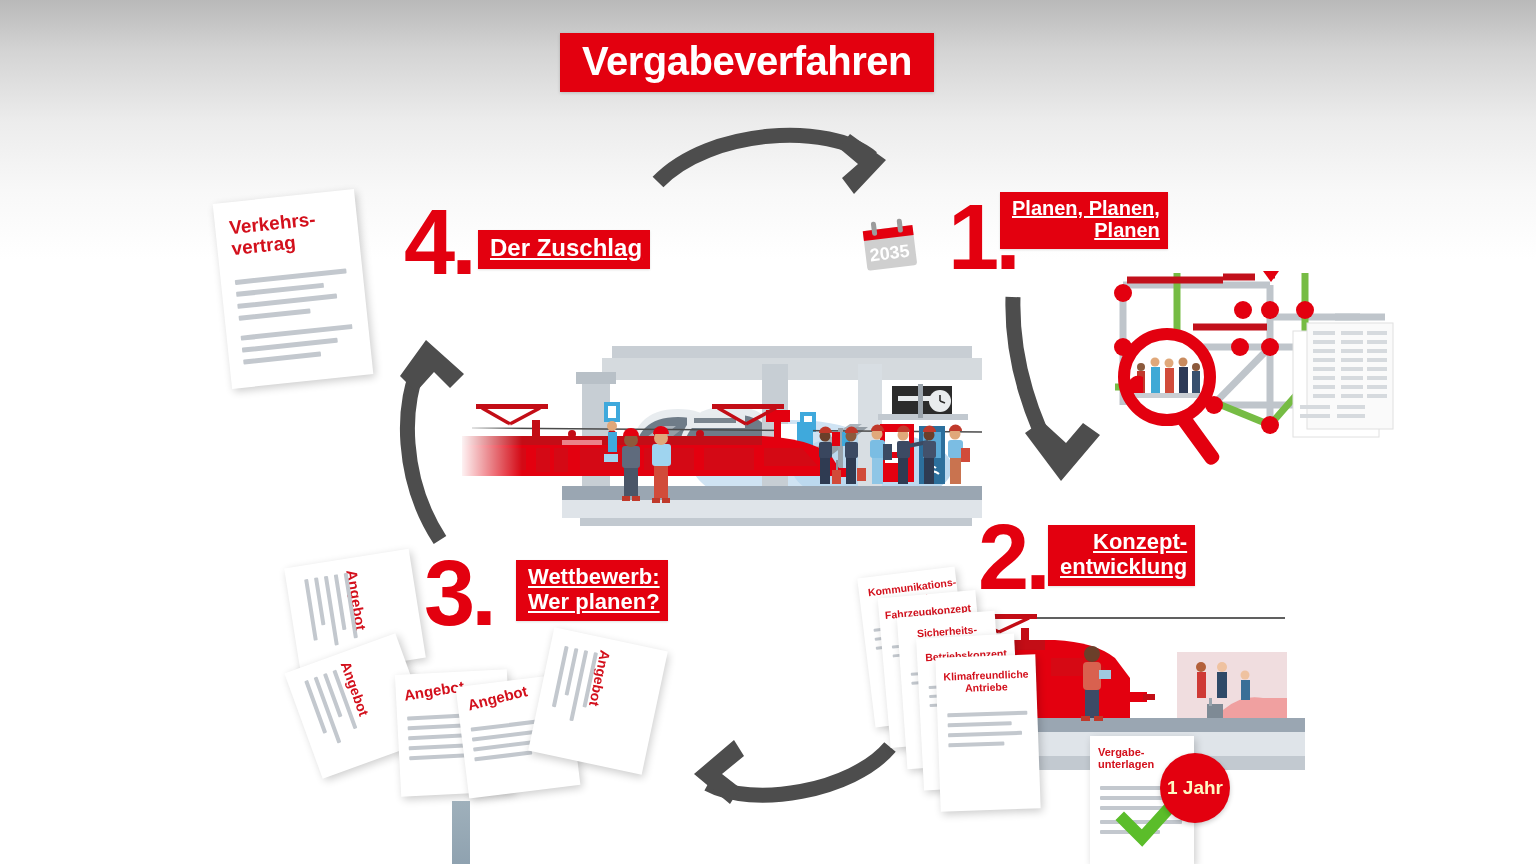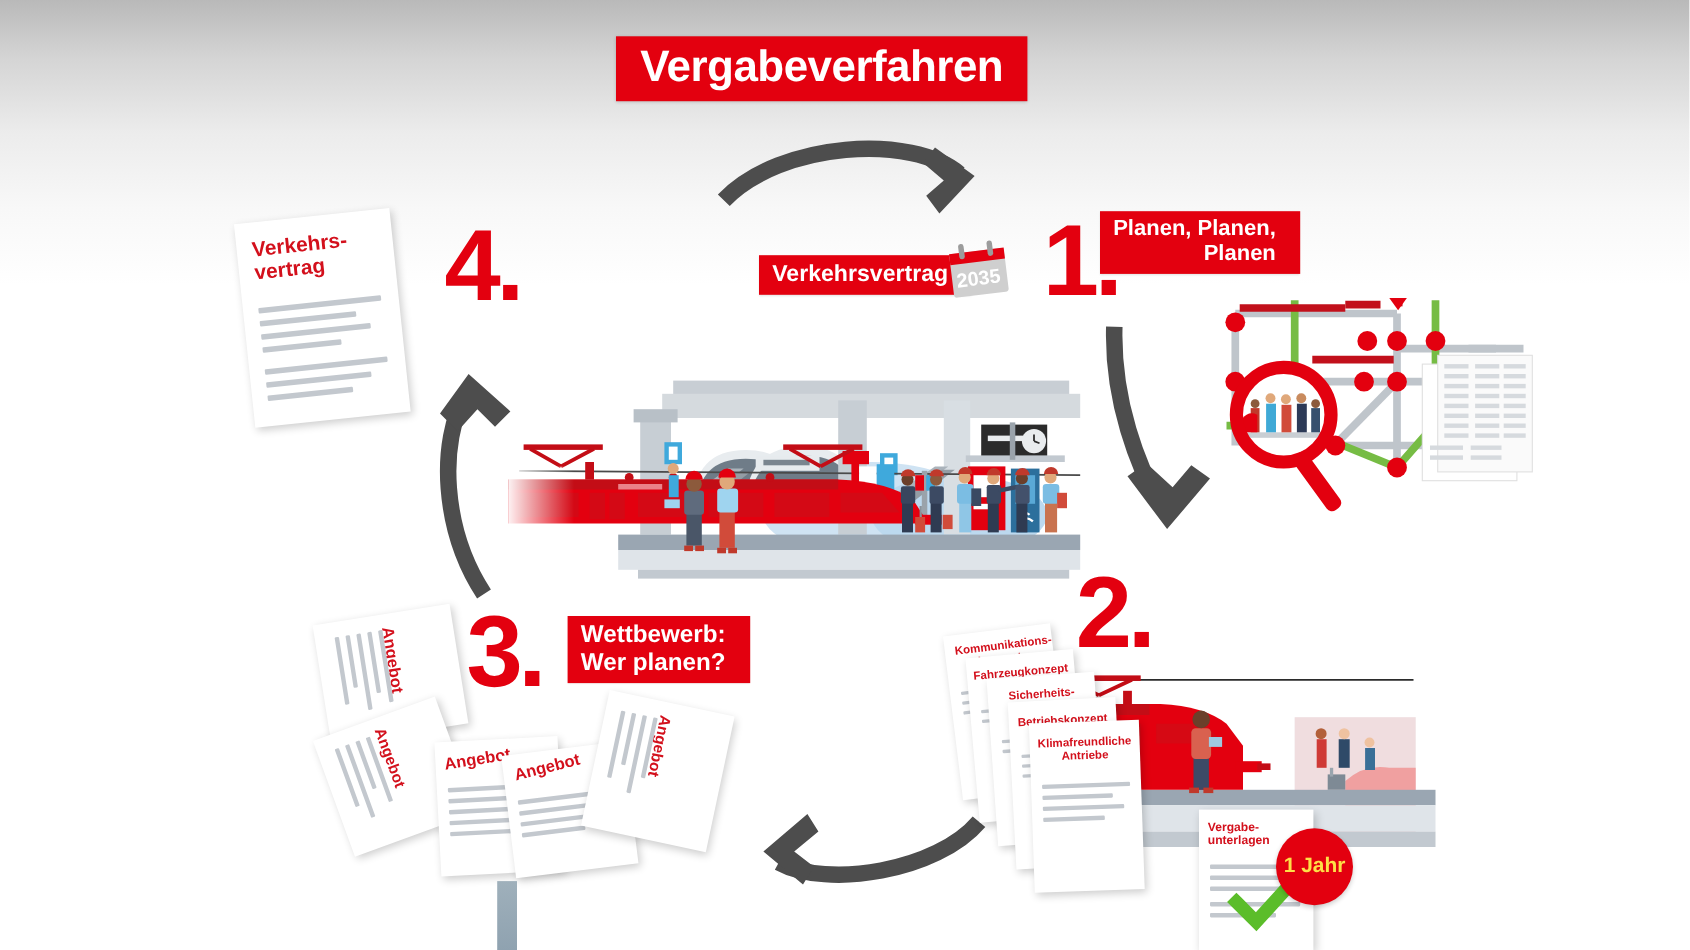--- a/index.html
+++ b/index.html
@@ -23,43 +23,44 @@
     padding:8px 22px 11px 22px;
     font-size:40px;font-weight:bold;letter-spacing:-0.5px;
     line-height:1;white-space:nowrap;
     box-shadow:0 1px 3px rgba(0,0,0,.18);
   }
 
   
   .chip{
     background:#e3000f;color:#fff;font-weight:bold;
     line-height:1.12;white-space:pre-line;
-    padding:5px 22px 7px 12px;
+    padding:5px 8px 7px 12px;
     box-shadow:0 1px 2px rgba(0,0,0,.12);
+    text-decoration:underline;
   }
   .stepnum{
     color:#e3000f;font-weight:bold;line-height:.82;
     font-size:92px;letter-spacing:-4px;
   }
 
   
   .doc{
     background:#fff;box-shadow:2px 3px 8px rgba(0,0,0,.20);
     position:absolute;
   }
   .doc .dtitle{
     color:#d3101c;font-weight:bold;position:absolute;
     line-height:1.1;white-space:pre-line;
   }
   .line{background:#c3c8ce;position:absolute;border-radius:1px;}
 
   
   #one-year-badge{
     left:1160px;top:753px;width:70px;height:70px;border-radius:50%;
-    background:#e3000f;color:#fde047;font-weight:bold;font-size:19px;
+    background:#e3000f;color:#fef9c3;font-weight:bold;font-size:19px;
     display:flex;align-items:center;justify-content:center;
     box-shadow:0 2px 5px rgba(0,0,0,.2);
   }
 
   
   #bottom-banner{
     left:468px;top:801px;width:604px;height:63px;
     background:linear-gradient(to bottom,#6f8494,#5d7586);
     color:#eef3f6;font-weight:bold;font-size:34px;
     display:flex;align-items:center;justify-content:center;
@@ -97,34 +98,34 @@
     <path d="M218 25 C180 70, 80 86, 36 62" stroke="#4d4d4d" stroke-width="15" fill="none"></path>
     <path d="M62 18 L22 52 L58 82 L68 66 L50 52 L72 34 Z" fill="#4d4d4d"></path>
   </svg>
 
   <svg class="abs" style="left:392px;top:332px;" width="110" height="220">
     <path d="M48 208 C10 150, 6 70, 32 26" stroke="#4d4d4d" stroke-width="15" fill="none"></path>
     <path d="M8 44 L34 8 L72 42 L58 56 L42 40 L24 60 Z" fill="#4d4d4d"></path>
   </svg>
 
   <div class="abs nosel stepnum" style="left:404px;top:205px;">4.</div>
+  <div class="abs nosel chip" style="left:478px;top:230px;font-size:24px;">Der Zuschlag</div>
 
   <div class="doc" style="left:222px;top:196px;width:142px;height:186px;transform:rotate(-6deg);">
     <div class="dtitle" style="left:14px;top:16px;font-size:19px;">Verkehrs-
 vertrag</div>
     <div class="line" style="left:14px;top:78px;width:112px;height:5px;"></div>
     <div class="line" style="left:14px;top:90px;width:88px;height:5px;"></div>
     <div class="line" style="left:14px;top:102px;width:100px;height:5px;"></div>
     <div class="line" style="left:14px;top:114px;width:72px;height:5px;"></div>
     <div class="line" style="left:14px;top:134px;width:112px;height:5px;"></div>
     <div class="line" style="left:14px;top:146px;width:96px;height:5px;"></div>
     <div class="line" style="left:14px;top:158px;width:78px;height:5px;"></div>
   </div>
 
-  <div class="abs nosel chip" style="left:690px;top:232px;font-size:21px;">Verkehrsvertrag</div>
 
   <svg class="abs" id="calendar-icon" viewBox="0 0 56 54">
     <rect x="3" y="10" width="50" height="40" rx="3" fill="#cfcfcf" transform="rotate(-7 28 30)"></rect>
     <rect x="3" y="10" width="50" height="10" fill="#e3000f" transform="rotate(-7 28 30)"></rect>
     <rect x="12" y="2" width="5" height="14" rx="2.5" fill="#9c9c9c" transform="rotate(-7 28 30)"></rect>
     <rect x="38" y="2" width="5" height="14" rx="2.5" fill="#9c9c9c" transform="rotate(-7 28 30)"></rect>
     <text x="27" y="41" font-family="Liberation Sans, sans-serif" font-size="18" font-weight="bold" fill="#ffffff" text-anchor="middle" transform="rotate(-7 28 30)">2035</text>
   </svg>
 
 
@@ -224,20 +225,22 @@
         <rect x="97" y="116" width="8" height="22" fill="#37506e"></rect>
         <circle cx="101" cy="112" r="4" fill="#8c5a3c"></circle>
         <path d="M34 126 q6 -8 14 -4 l0 16 l-14 0 Z" fill="#e3000f"></path>
       </g>
       <circle cx="72" cy="122" r="43" fill="none" stroke="#e3000f" stroke-width="12"></circle>
       <rect x="95" y="152" width="15" height="62" rx="6" fill="#e3000f" transform="rotate(-36 102 183)"></rect>
     </g>
   </svg>
 
   <div class="abs nosel stepnum" style="left:978px;top:520px;">2.</div>
+  <div class="abs nosel chip" style="left:1048px;top:525px;font-size:22px;">Konzept-
+entwicklung</div>
 
   <svg class="abs" style="left:955px;top:600px;" width="340" height="200">
     <line x1="-30" y1="18" x2="330" y2="18" stroke="#2b2b2b" stroke-width="1.6"></line>
 
     <rect x="222" y="52" width="110" height="110" fill="#eef2f5"></rect>
     <rect x="222" y="52" width="110" height="110" fill="#f3b8b8" opacity=".35"></rect>
     <path d="M268 110 q18 -16 40 -12 l24 0 l0 52 l-64 0 Z" fill="#f08b8b" opacity=".75"></path>
 
     <g>
       <rect x="242" y="72" width="9" height="26" fill="#cf3a36"></rect>

